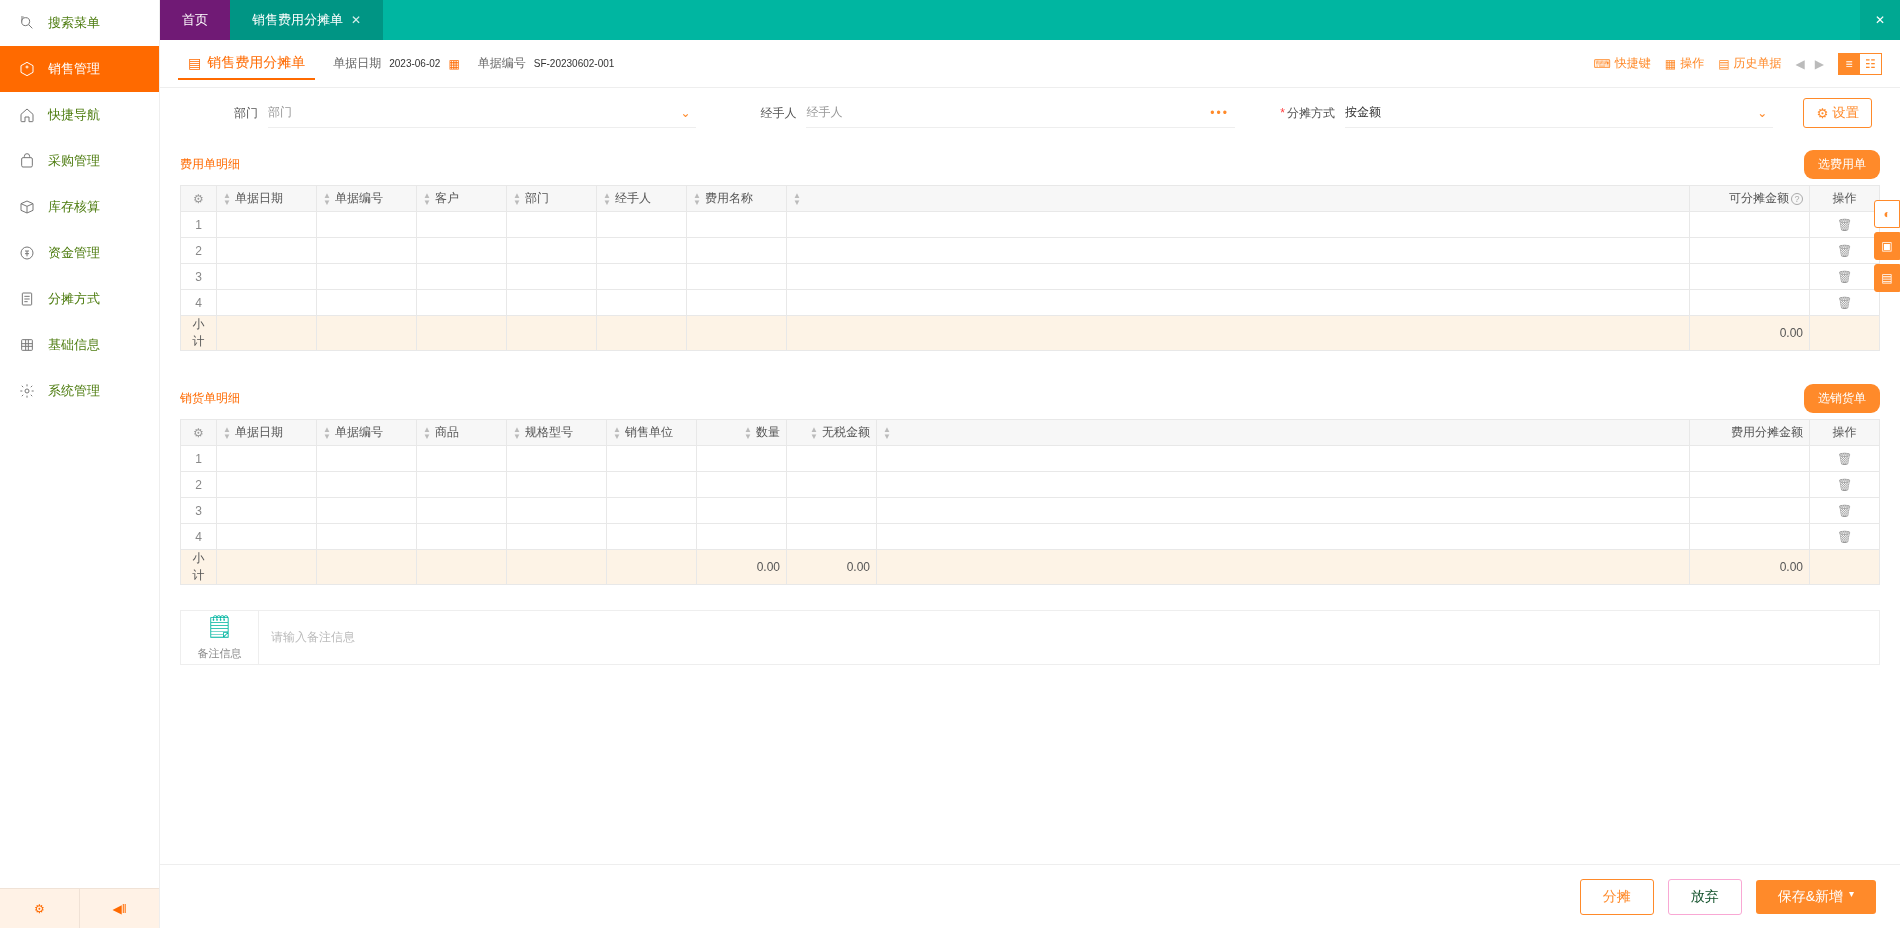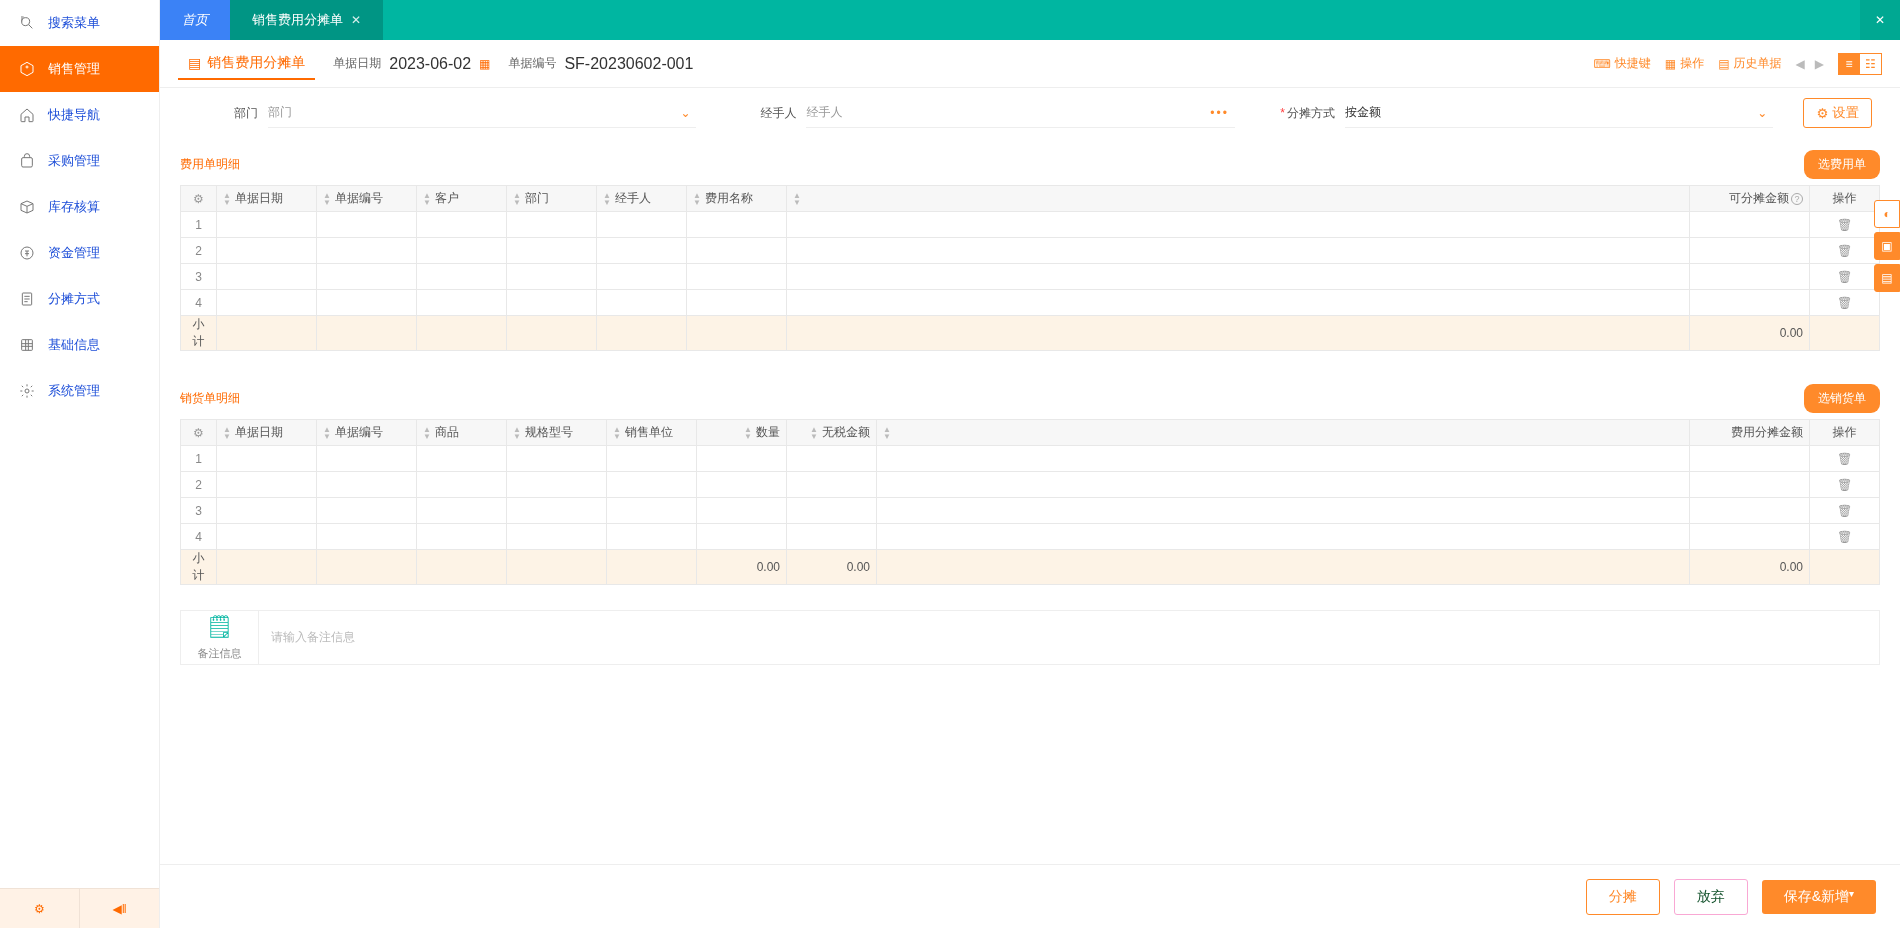--- a/index.html
+++ b/index.html
@@ -2,46 +2,46 @@
 <html><head>
 <meta charset="utf-8">
 <style>
   * { box-sizing: border-box; margin: 0; padding: 0; font-family: "Microsoft YaHei", -apple-system, sans-serif; }
   body { font-size: 12px; color: #333; background: #f5f5f5; overflow: hidden; }
   .app { display: flex; width: 1900px; height: 928px; }
 
   
   .sidebar { width: 160px; background: #fff; border-right: 1px solid #eee; display:flex; flex-direction:column; }
   .sb-top { flex:1; }
-  .side-item { display:flex; align-items:center; gap:12px; padding: 14px 18px; color:#1d4ed8; cursor:pointer; font-size:13px; }
+  .side-item { display:flex; align-items:center; gap:12px; padding: 14px 18px; color:#4d7c0f; cursor:pointer; font-size:13px; }
   .side-item.active { background:#ff6a00; color:#fff; }
   .side-icon { width:18px; height:18px; display:inline-flex; align-items:center; justify-content:center; stroke:#777; }
   .side-item.active .side-icon { stroke:#fff; }
   .sb-bottom { display:flex; height:40px; border-top:1px solid #f0e2d6; }
   .sb-bottom > div { flex:1; display:flex; align-items:center; justify-content:center; background:#fff2e6; color:#ff6a00; cursor:pointer; }
   .sb-bottom > div + div { border-left:1px solid #f0e2d6; }
 
   
   .main { flex:1; display:flex; flex-direction:column; background:#fff; position:relative; }
 
   
   .tabbar { height:40px; background:#00b6a1; display:flex; align-items:stretch; color:#fff; }
   .tab { padding: 0 22px; display:flex; align-items:center; gap:8px; font-size:13px; cursor:pointer; }
-  .tab.home { background:#3b82f6;font-style:italic; }
+  .tab.home { background:#701a75; }
   .tab.current { background:#009584; }
   .tab .x { font-size:12px; opacity:.85; }
   .tabbar .spacer { flex:1; }
   .tab-close { width:40px; display:flex; align-items:center; justify-content:center; cursor:pointer; background:#00a892; }
 
   
   .content { flex:1; overflow:auto; background:#fff; display:flex; flex-direction:column; }
   .docbar { display:flex; align-items:center; height:48px; border-bottom:1px solid #eee; padding: 0 18px; gap:18px; }
   .docbar-title { color:#ff6a00; font-size:14px; display:flex; align-items:center; gap:6px; padding:6px 10px; border-bottom:2px solid #ff6a00; }
   .docbar .field { display:flex; align-items:center; gap:8px; color:#666; font-size:12px; }
-  .docbar .field .val { color:#333; font-size:16px; }
+  .docbar .field .val { color:#333; font-size:10px; }
   .docbar .cal-icon { color:#ff6a00; }
   .docbar .right { margin-left:auto; display:flex; align-items:center; gap:14px; color:#ff6a00; }
   .docbar .link { display:flex; align-items:center; gap:4px; cursor:pointer; color:#ff8a2a; font-size:12px; }
   .docbar .nav { color:#bbb; display:flex; gap:10px; }
   .docbar .nav span { cursor:pointer; }
   .viewtoggle { display:flex; }
   .viewtoggle div { width:22px; height:22px; display:flex; align-items:center; justify-content:center; border:1px solid #ff8a2a; color:#ff8a2a; cursor:pointer; }
   .viewtoggle div.active { background:#ff8a2a; color:#fff; }
   .viewtoggle div + div { border-left:none; }
 
@@ -74,21 +74,21 @@
 
   .remark { margin:14px 20px; border:1px solid #eee; display:flex; align-items:stretch; background:#fff; }
   .remark-left { width:78px; border-right:1px solid #eee; display:flex; flex-direction:column; align-items:center; justify-content:center; gap:6px; color:#888; font-size:11px; }
   .remark-left .note-icon { color:#00b6a1; }
   .remark-input { flex:1; padding:18px 12px; color:#bbb; }
 
   .footer { height:64px; border-top:1px solid #eee; display:flex; align-items:center; justify-content:flex-end; gap:14px; padding:0 24px; background:#fff; }
   .btn { padding:8px 22px; border-radius:3px; font-size:14px; cursor:pointer; }
   .btn.outline-orange { border:1px solid #ff8a2a; color:#ff8a2a; background:#fff; }
   .btn.outline-gray { border:1px solid #f9a8d4; color:#14532d; background:#fff; }
-  .btn.solid-orange { background:#ff8a2a; color:#fff; border:none; display:flex; align-items:flex-start; gap:0; }
+  .btn.solid-orange { background:#ff8a2a; color:#fff; border:none; display:flex; align-items:flex-start; gap:6px; }
   .btn .caret-down { font-size:10px; }
 
   .side-dock { position:absolute; right:0; top:200px; display:flex; flex-direction:column; gap:4px; }
   .dock-item { width:26px; height:28px; border:1px solid #ff8a2a; border-radius:3px 0 0 3px; display:flex; align-items:center; justify-content:center; color:#fff; background:#ff8a2a; font-size:12px; cursor:pointer; }
   .dock-item.white { background:#fff; color:#ff8a2a; }
 
   svg { width:16px; height:16px; fill:none; stroke-width:1.5; }
 </style>
 </head>
 <body>

